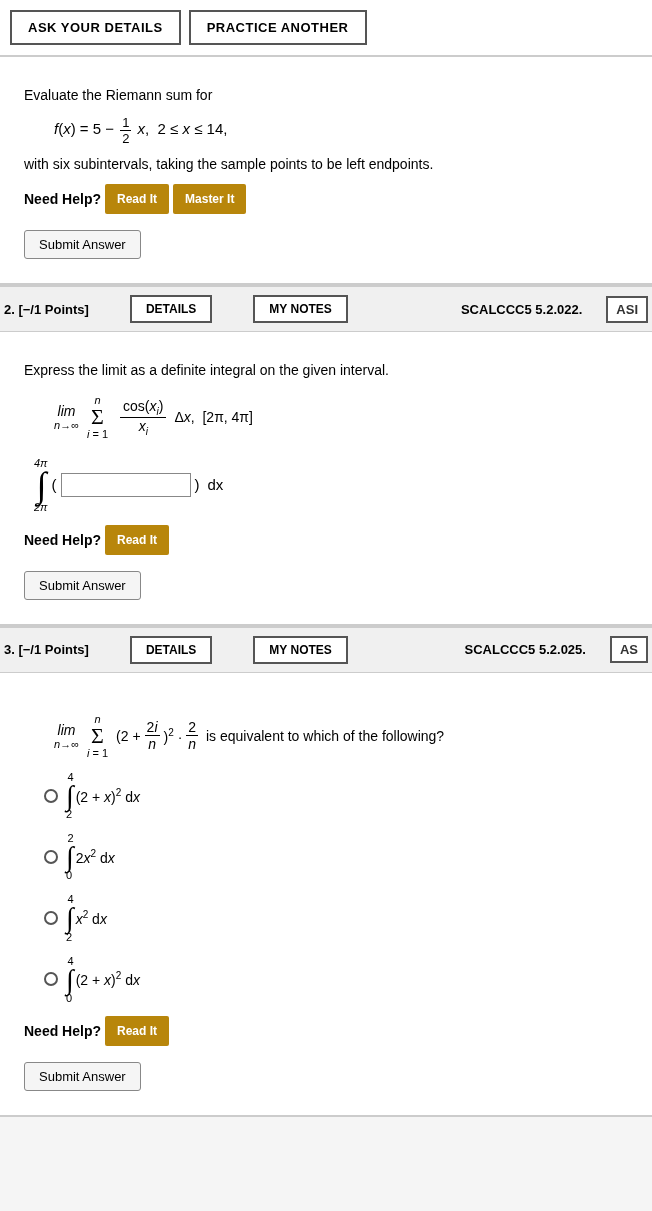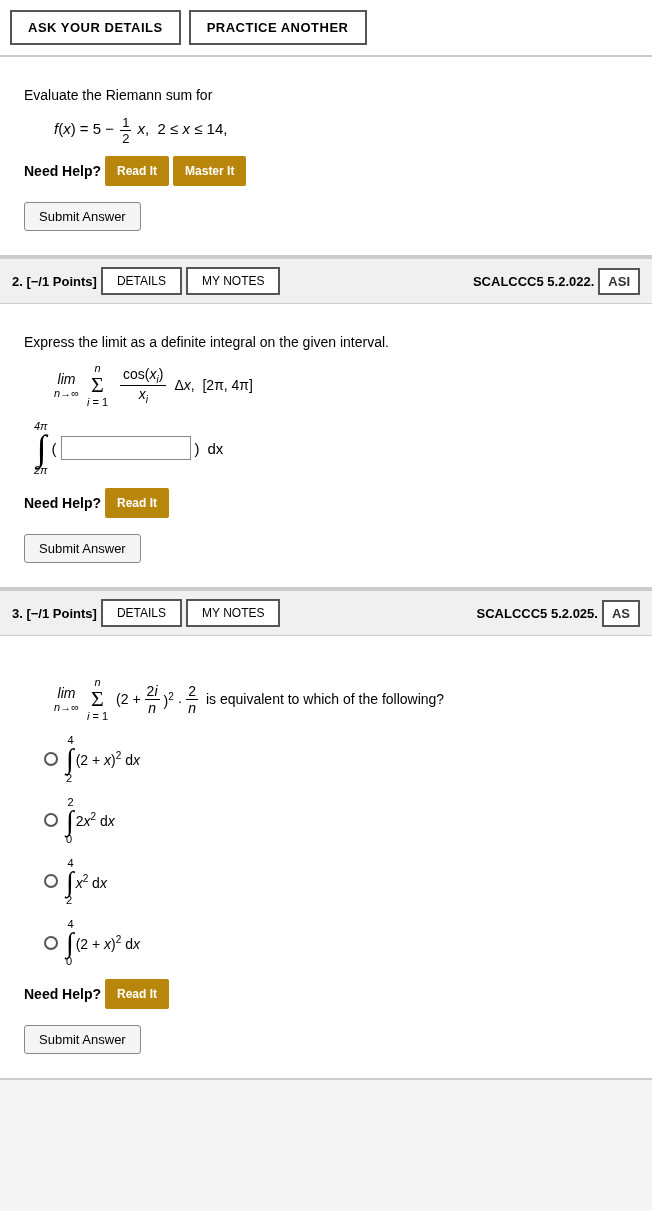--- a/index.html
+++ b/index.html
@@ -39,38 +39,39 @@
     .problem-section {
       padding: 16px 20px 14px 20px;
       border-bottom: 2px solid #ccc;
       background: #fff;
     }
 
     
     .problem-header {
       display: flex;
       align-items: center;
-      gap: 4px;
-      padding: 8px 12px;
+      gap: 24px;
+      padding: 8px 4px;
       background: #f0f0f0;
       border-bottom: 1px solid #ccc;
       border-top: 2px solid #ccc;
       flex-wrap: wrap;
     }
     .problem-points {
       font-size: 13px;
       font-weight: bold;
     }
     .header-btn {
       padding: 5px 14px;
       border: 2px solid #555;
       background: #fff;
       font-size: 12px;
-      font-weight: normal;
+      font-weight: bold;
       cursor: pointer;
+      margin-left: 17px;
     }
     .scalccc-label {
       font-size: 13px;
       font-weight: bold;
       margin-left: auto;
     }
     .ask-label {
       font-size: 13px;
       font-weight: bold;
       color: #333;
@@ -203,20 +204,21 @@
       
       <div class="math-block">
         <span style="font-style:italic;">f</span><span>(</span><span style="font-style:italic;">x</span><span>) = 5 − </span>
         <span class="fraction">
           <span class="num">1</span>
           <span class="den">2</span>
         </span>
         <span style="font-style:italic;">x</span><span>,&nbsp;&nbsp;2 ≤ </span><span style="font-style:italic;">x</span><span> ≤ 14,</span>
       </div>
 
+      <div class="problem-title" style="margin-top:8px;">with six subintervals, taking the sample points to be left endpoints.</div>
 
       
 
       
       <div class="need-help-row">
         <span class="need-help-label">Need Help?</span>
         <button class="need-help-btn">Read It</button>
         <button class="need-help-btn">Master It</button>
       </div>
 
@@ -243,21 +245,21 @@
           <span style="font-style:italic;">lim</span>
           <span style="font-size:11px;"><em>n</em>→∞</span>
         </span>
 
         <span style="display:inline-flex; flex-direction:column; align-items:center; margin: 0 4px;">
           <span style="font-size:11px;"><em>n</em></span>
           <span style="font-size:22px; font-family:serif; line-height:1;">Σ</span>
           <span style="font-size:11px;"><em>i</em> = 1</span>
         </span>
 
-        <span style="display:inline-flex; flex-direction:column; align-items:center; margin:0 4px;">
+        <span style="display:inline-flex; flex-direction:column; align-items:center; margin:8px 4px;">
           <span style="border-bottom:1px solid #000; padding:0 3px;">cos(<em>x<sub>i</sub></em>)</span>
           <span style="padding:0 3px;"><em>x<sub>i</sub></em></span>
         </span>
         <span>Δ<em>x</em>,&nbsp;&nbsp;[2π, 4π]</span>
       </div>
 
       
       <div class="integral-display">
 
         <span style="display:inline-flex; flex-direction:column; align-items:flex-end; margin-right:0;">

